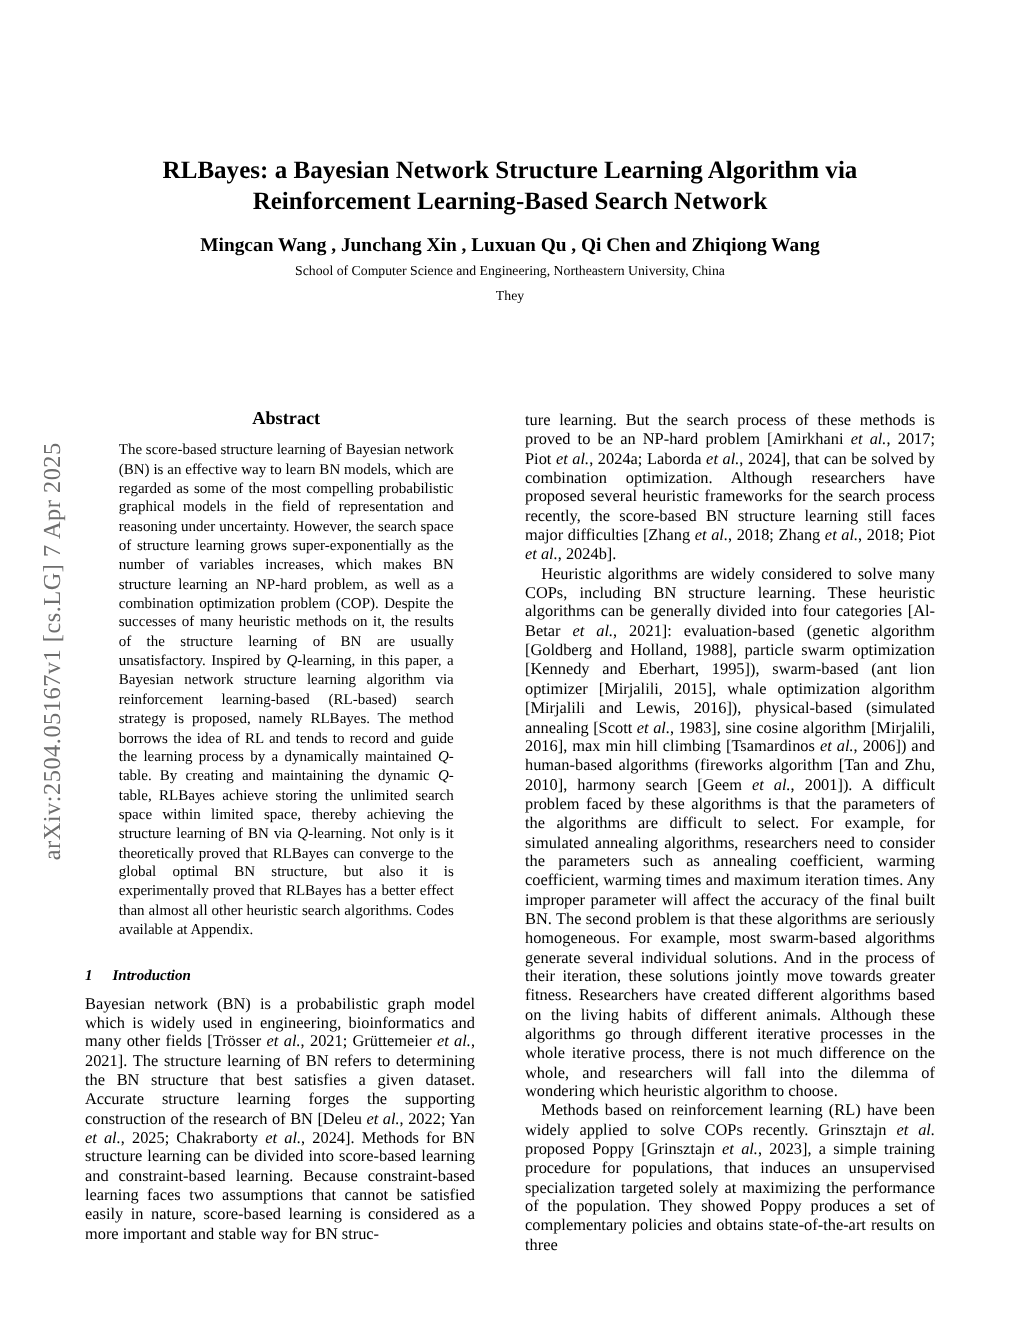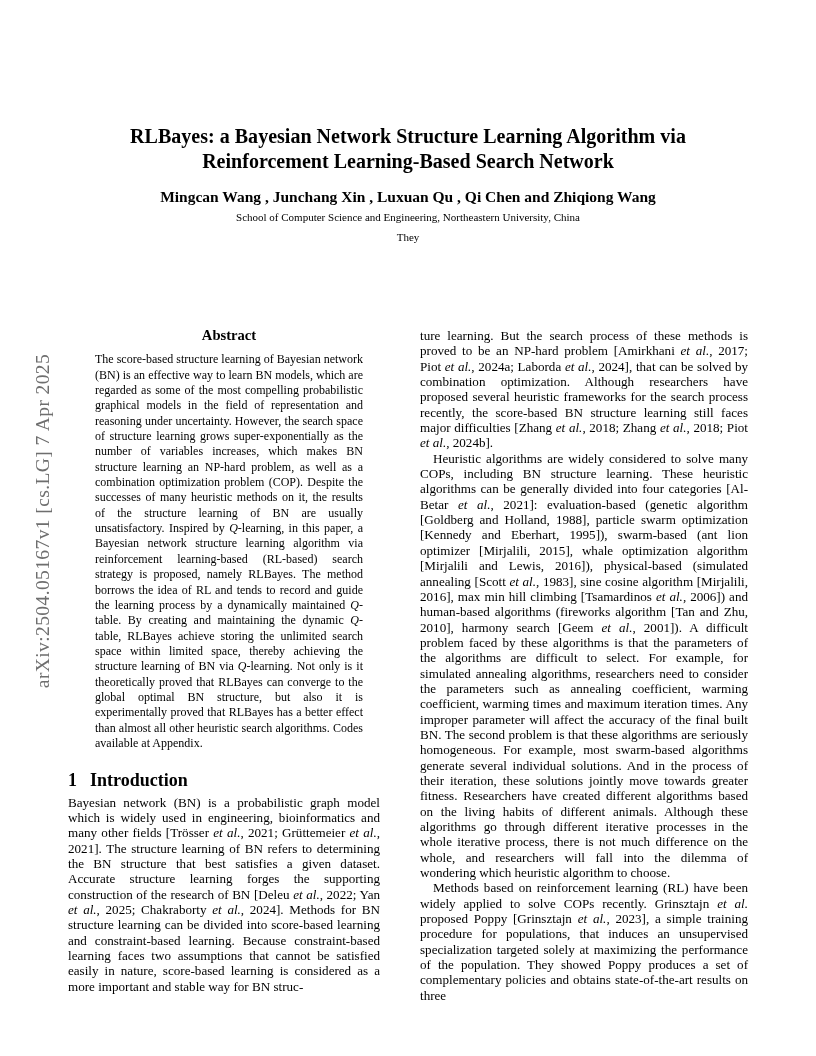--- a/index.html
+++ b/index.html
@@ -95,24 +95,25 @@
     margin: 0 0 9px 0;
   }
   .abstract-body {
     text-align: justify;
     font-size: 12px;
     line-height: 15.35px;
     margin: 0;
   }
 
   .section-head {
-    font-size: 18px;
+    font-size: 12px;
     font-weight: bold;
     margin: 22px 0 6px 0;
     text-align: left;
+    font-style: italic;
   }
   .section-head .num { display: inline-block; width: 22px; }
 
   p.para {
     margin: 0;
     text-indent: 0;
     text-align: justify;
   }
   p.para + p.para { margin-top: 0px; }
   p.para.indent { text-indent: 13px; }

